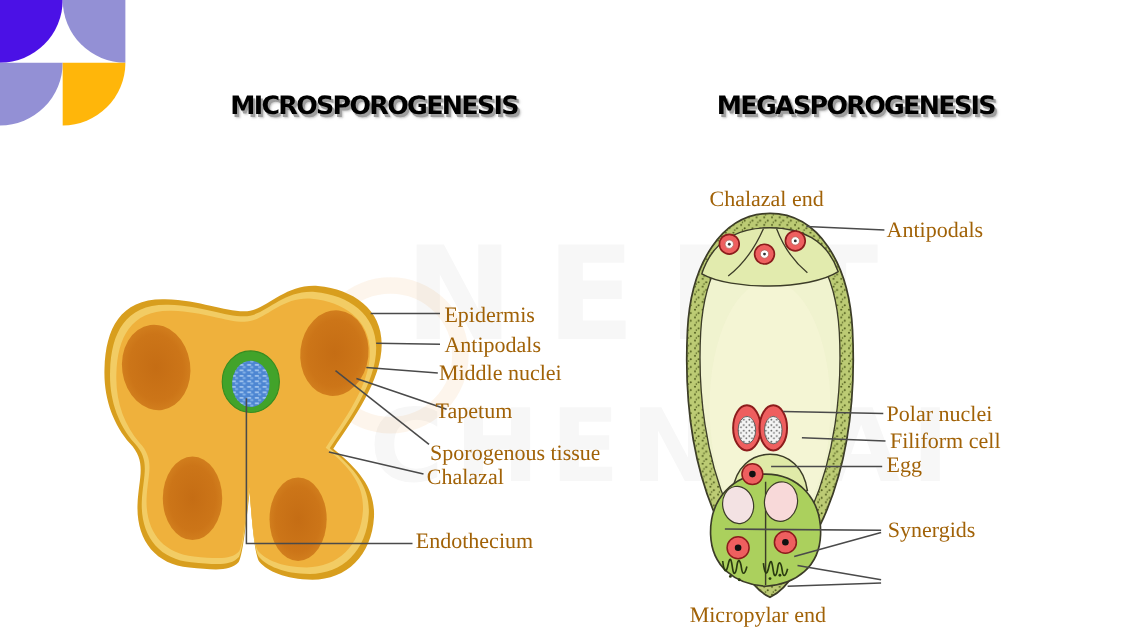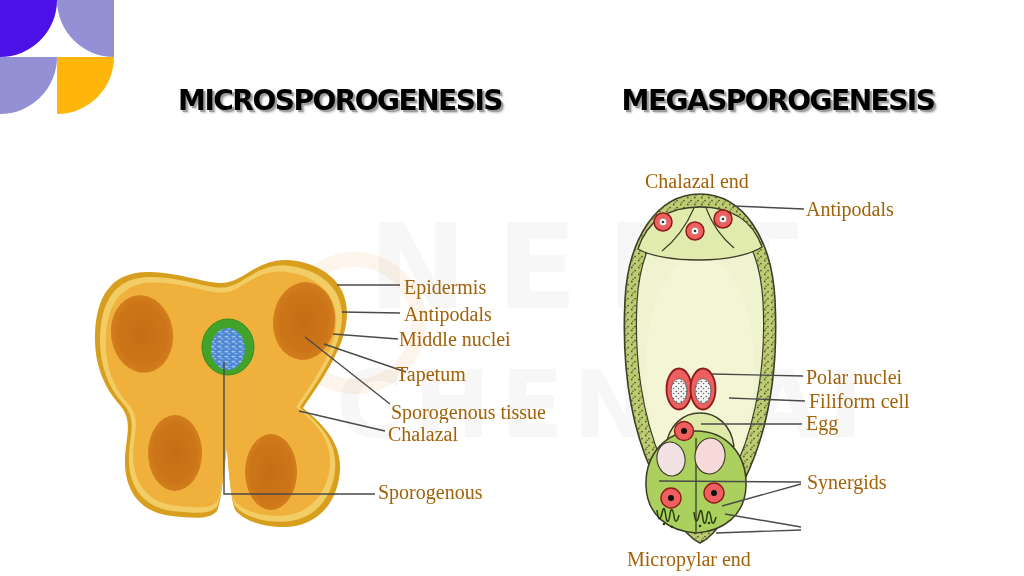--- a/index.html
+++ b/index.html
@@ -17,21 +17,21 @@
   .wm{position:absolute;font-family:"DejaVu Sans",sans-serif;font-weight:bold;color:rgba(40,40,40,0.035);
       white-space:nowrap;pointer-events:none;}
   .wm1{left:368px;top:198px;font-size:118px;letter-spacing:30px;}
   .wm2{left:336px;top:352px;font-size:92px;letter-spacing:10px;}
   .wm-ring{position:absolute;left:284px;top:252px;width:112px;height:112px;border-radius:50%;
       border:15px solid rgba(240,160,70,0.10);}
 
   
   .title{position:absolute;top:84px;width:400px;text-align:center;
          font-family:"DejaVu Sans","Liberation Sans",sans-serif;font-weight:bold;
-         font-size:28px;letter-spacing:-1.5px;color:#000;
+         font-size:23px;letter-spacing:-1.5px;color:#000;
          text-shadow:2px 2px 0 #9e9e9e,3px 3px 2px rgba(150,150,150,.55);}
   .title-left{left:140px;}
   .title-right{left:578px;}
 
   
   .lbl{position:absolute;font-family:"Liberation Serif","DejaVu Serif",serif;
        font-size:20px;line-height:1.05;color:#a16207;white-space:nowrap;}
   .lbl-sporo{width:154px;overflow:hidden;}
   .lbl-filiform{white-space:pre-line;line-height:1.15;}
 
@@ -112,21 +112,21 @@
       <polyline points="224,362 224,494 375,494"></polyline>
     </g>
   </svg>
 
   <div class="lbl" style="left:404px;top:277px">Epidermis</div>
   <div class="lbl" style="left:404px;top:304px">Antipodals</div>
   <div class="lbl" style="left:399px;top:329px">Middle nuclei</div>
   <div class="lbl" style="left:396px;top:364px">Tapetum</div>
   <div class="lbl lbl-sporo" style="left:391px;top:402px">Sporogenous tissue</div>
   <div class="lbl" style="left:388px;top:424px">Chalazal</div>
-  <div class="lbl" style="left:378px;top:482px">Sporogenous</div>
+  <div class="lbl" style="left:378px;top:482px">Endothecium</div>
 
   <svg class="svg-mega" width="240" height="360" viewBox="585 190 240 360">
     <defs>
       <pattern id="stip" width="7" height="7" patternUnits="userSpaceOnUse">
         <circle cx="1.8" cy="1.5" r="0.9" fill="#4f5c1d"></circle>
         <circle cx="5" cy="4.6" r="0.9" fill="#4f5c1d"></circle>
         <circle cx="3" cy="6.2" r="0.7" fill="#4f5c1d"></circle>
       </pattern>
       <pattern id="stipG" width="5" height="5" patternUnits="userSpaceOnUse">
         <circle cx="1.2" cy="1.5" r="0.8" fill="#5a5a5a"></circle>

